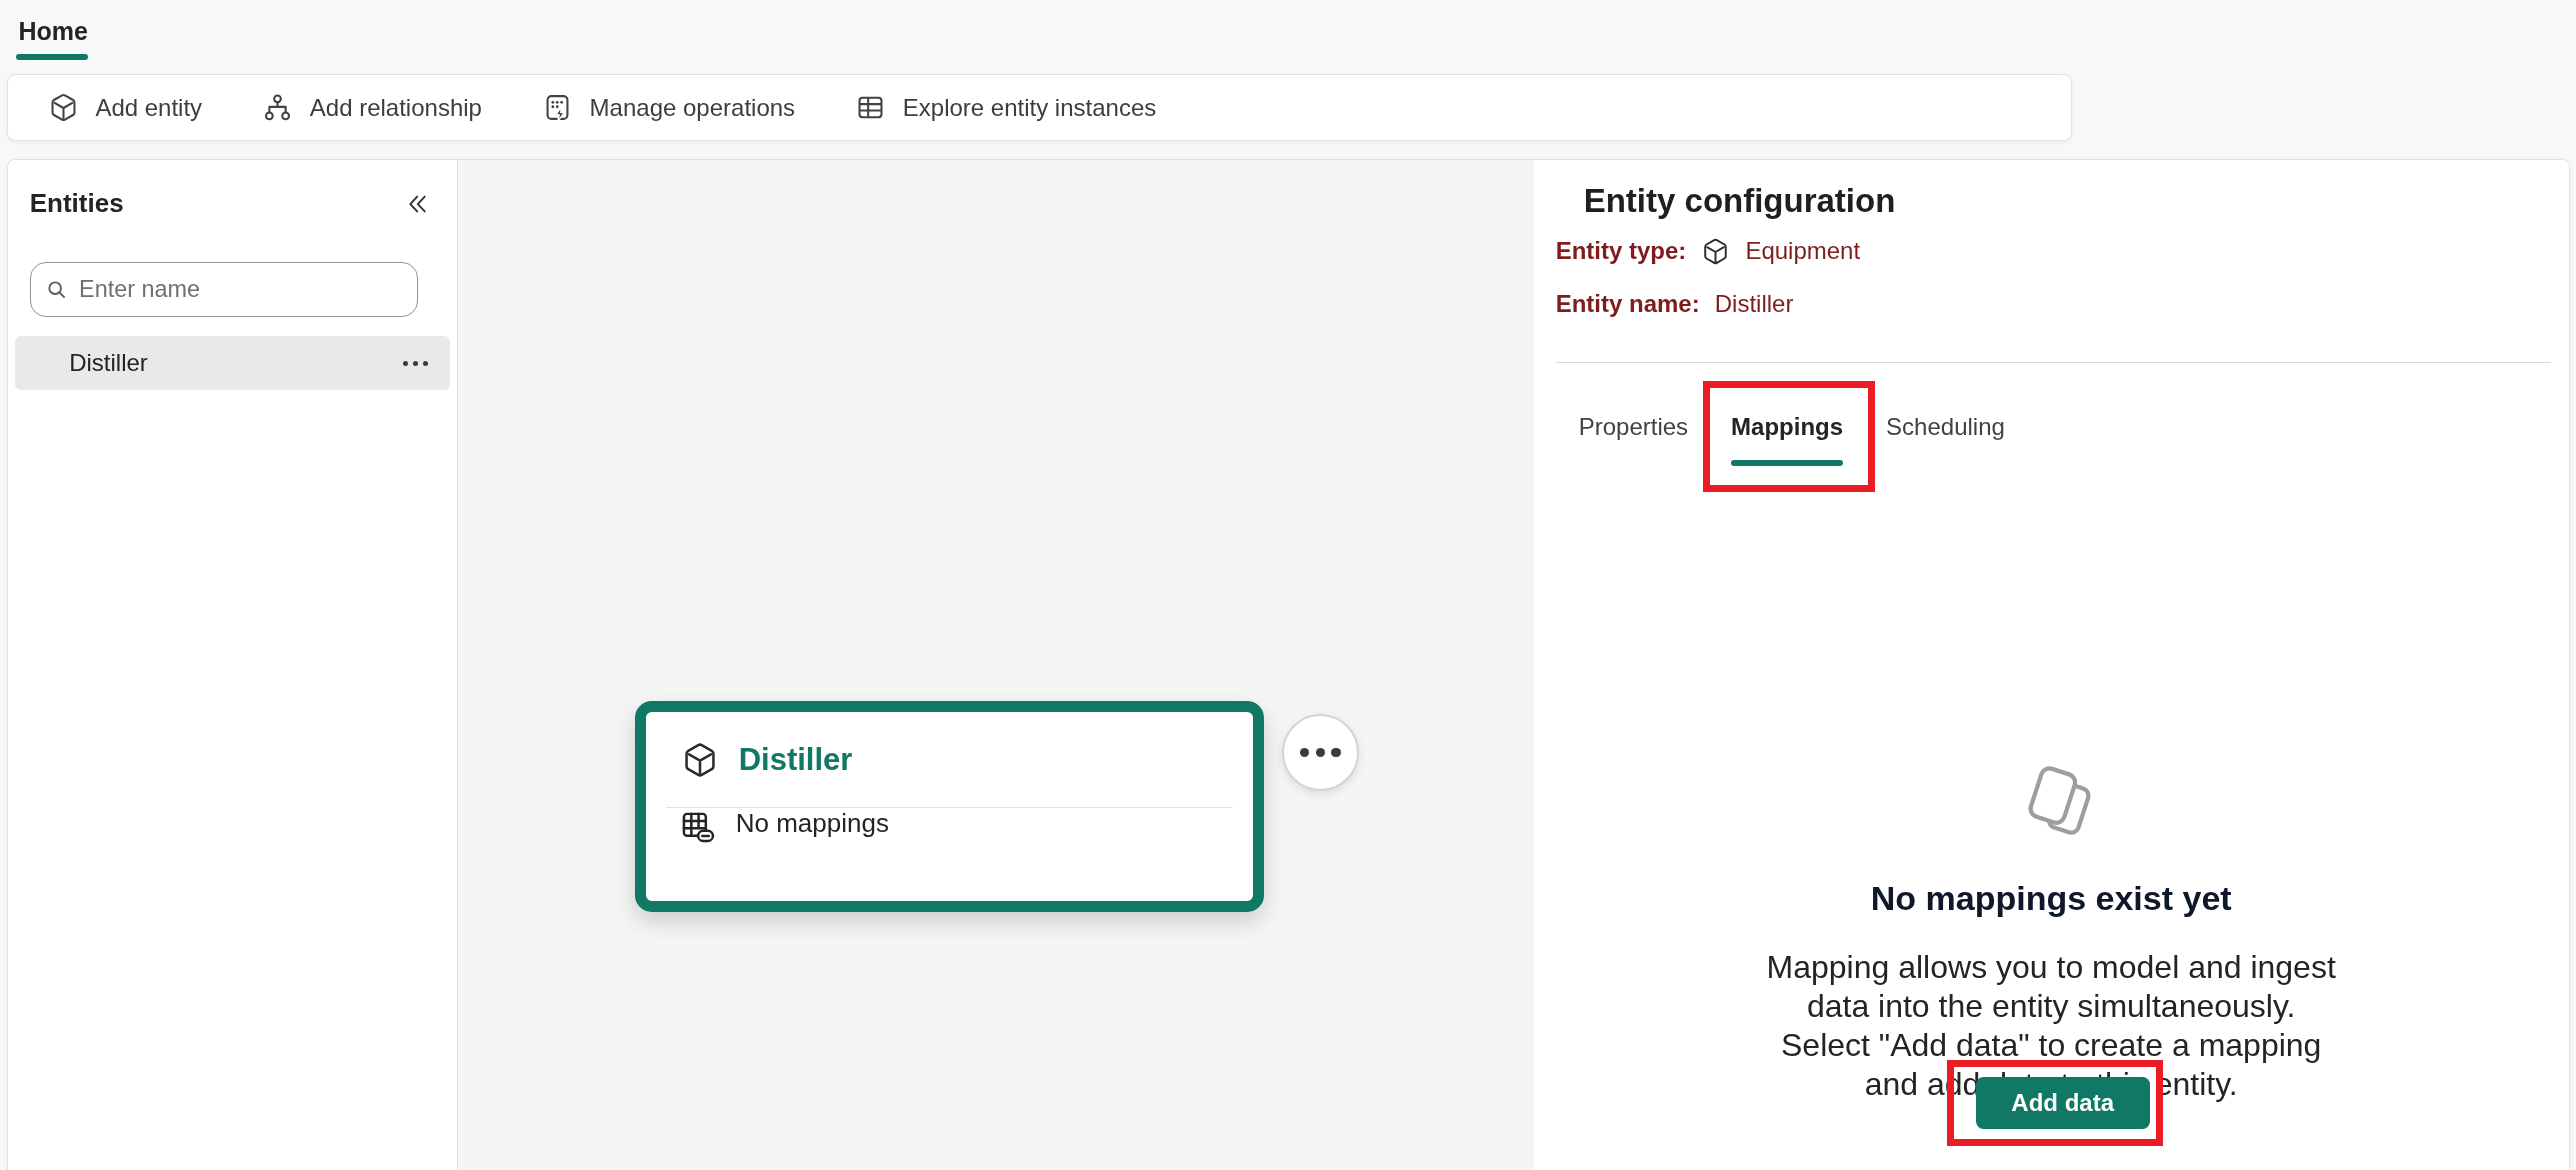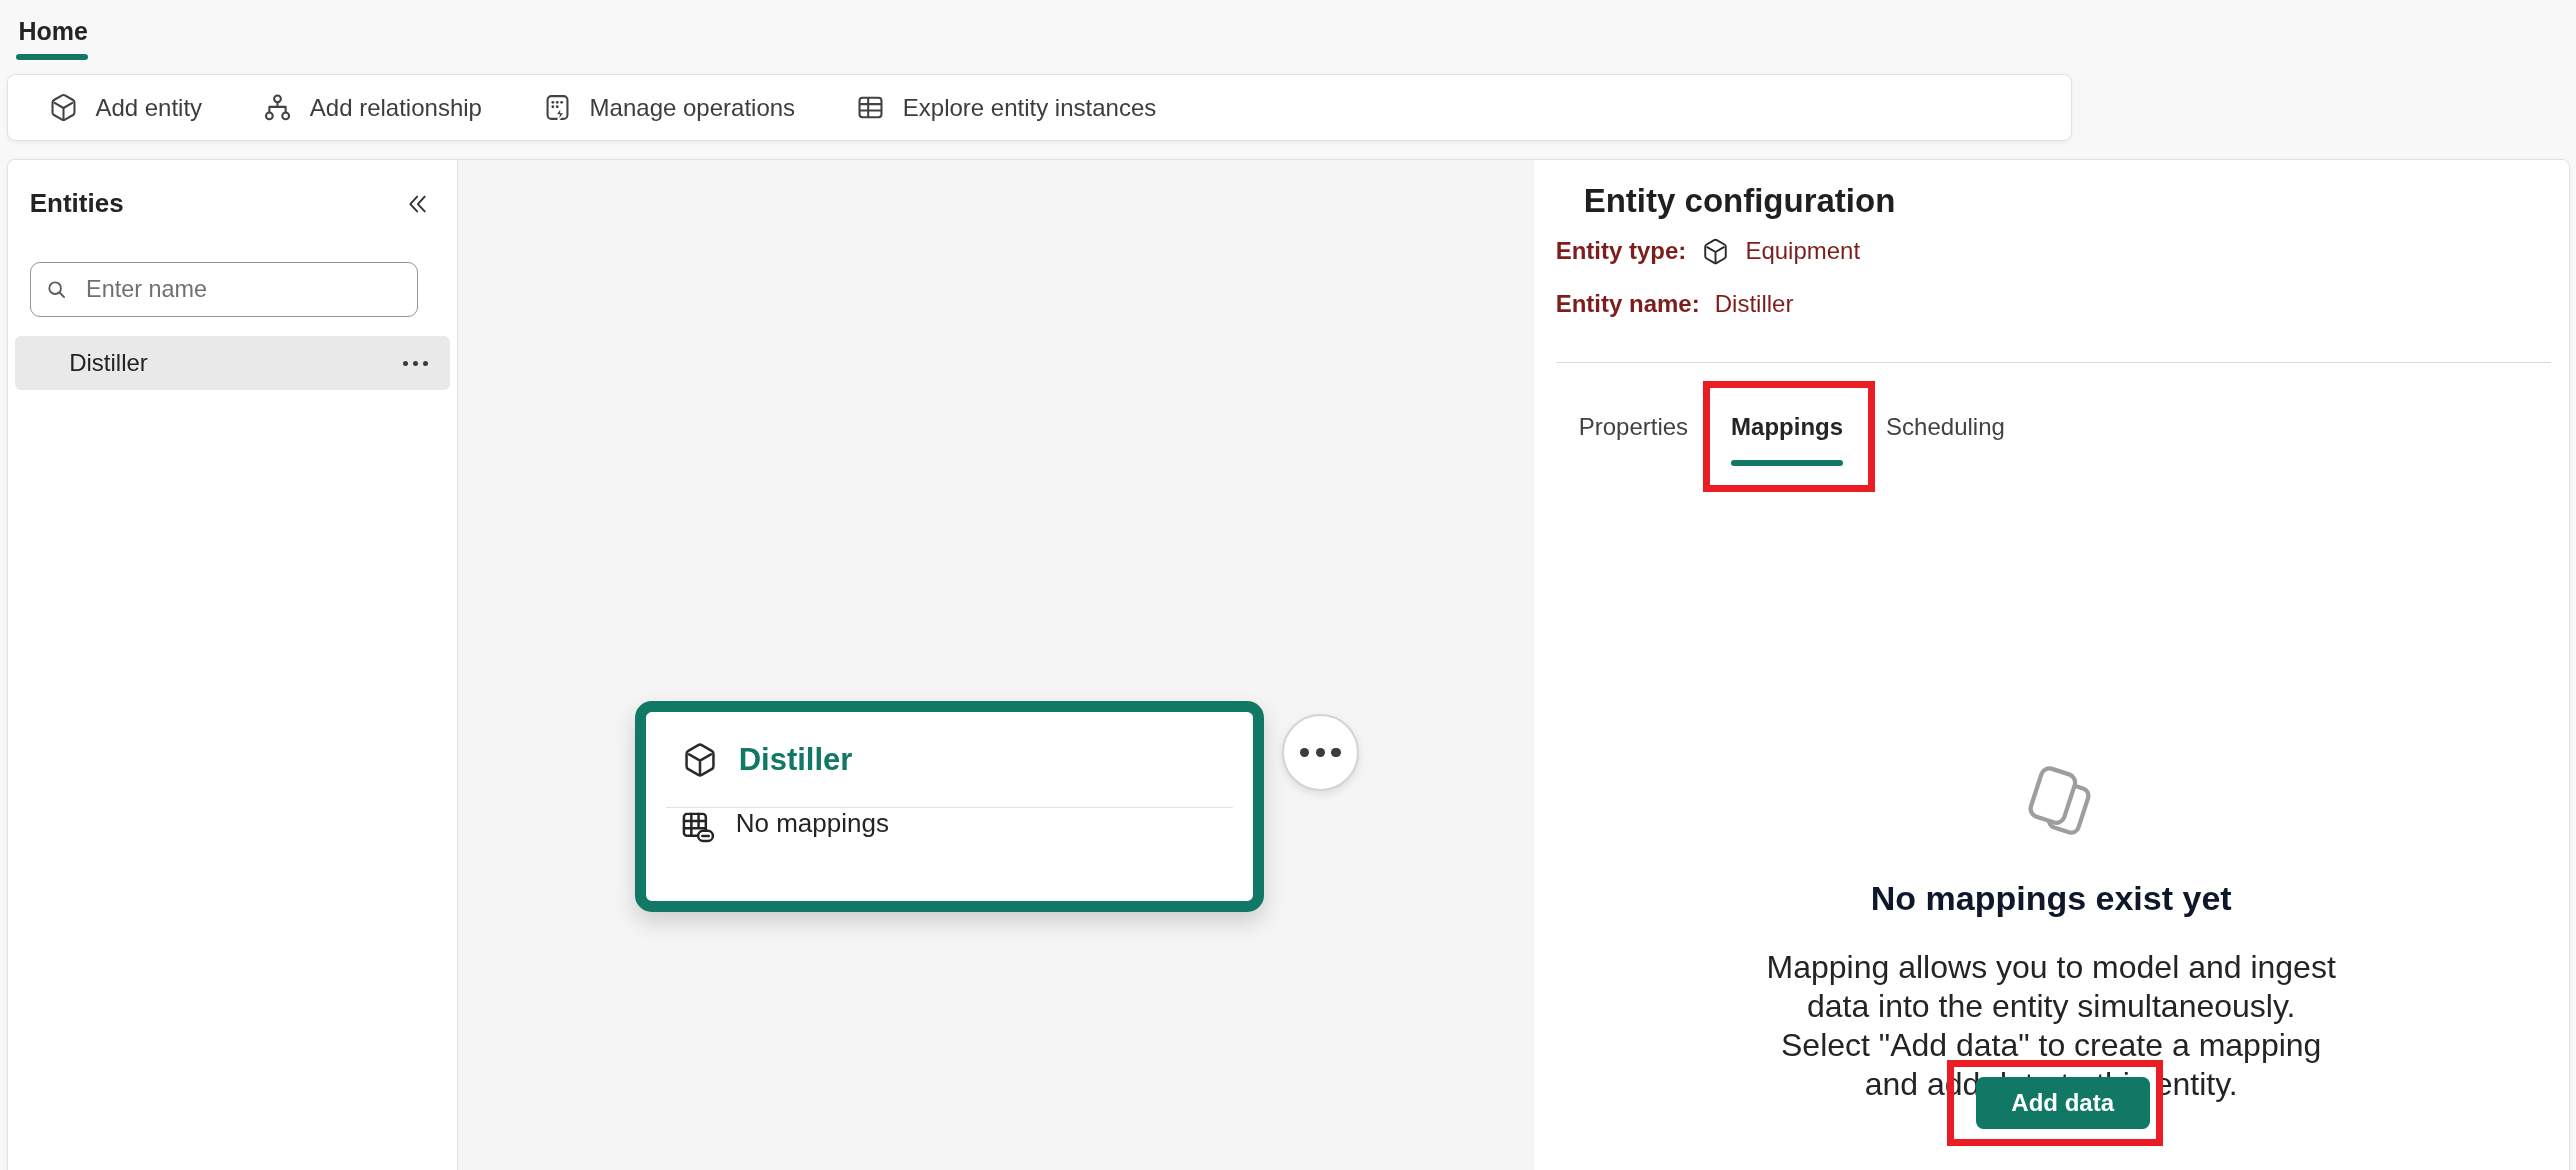--- a/index.html
+++ b/index.html
@@ -22,21 +22,21 @@
   .workspace { position:absolute; left:6.7px; top:159px; width:2563px; height:1012px; background:#fff;
                border:0.8px solid #e1e1e1; border-bottom:none; border-radius:8.4px 8.4px 0 0;
                display:flex; overflow:hidden; box-shadow:0 1.7px 5px rgba(0,0,0,.05); }
 
   
   .entities-panel { position:relative; width:450px; flex:none; border-right:0.8px solid #e1e1e1; background:#fff; }
   .entities-title { position:absolute; left:22px; top:28.4px; font-size:26px; font-weight:600; color:#242424; }
   .collapse-btn { position:absolute; right:22px; top:27px; width:35px; height:35px; display:flex; align-items:center; justify-content:center; cursor:pointer; border-radius:5px; }
   .collapse-btn svg { width:27px; height:27px; color:#333; }
   .search-box { position:absolute; left:22px; top:102px; width:388px; height:55px; background:#fff;
-                border:1.7px solid #949494; border-radius:10px; display:flex; align-items:center; padding:0 13.4px; gap:17px; }
+                border:1.7px solid #949494; border-radius:16px; display:flex; align-items:center; padding:0 13.4px; gap:10px; }
   .search-box svg { width:25px; height:25px; color:#5c5c5c; flex:none; }
   .search-box input { border:none; outline:none; width:100%; font-size:23.4px; font-family:inherit; color:#242424; background:transparent; }
   .search-box input::placeholder { color:#707070; }
   .entity-row { position:absolute; left:7.5px; top:176px; width:435px; height:54px; background:#e9e9e9;
                 border-radius:5.9px; display:flex; align-items:center; padding:0 20px 0 54px; cursor:pointer; }
   .entity-row-label { font-size:24px; color:#242424; flex:1; }
 
   .dots { display:flex; align-items:center; }
   .dots .dot { background:#3b3b3b; border-radius:50%; }
   .dots.small .dot { width:5px; height:5px; margin:0 2.5px; }

